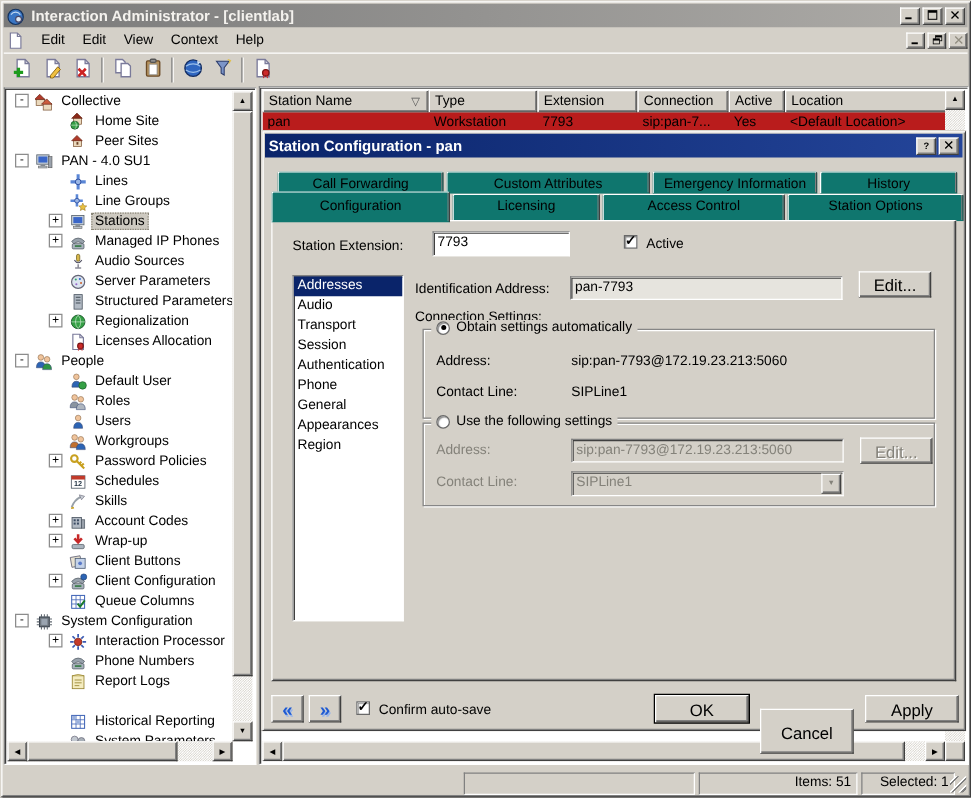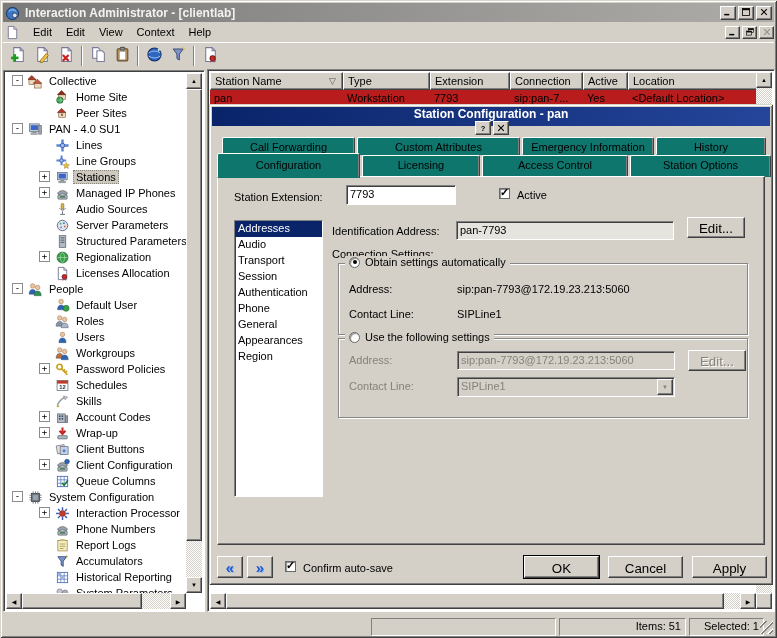--- a/index.html
+++ b/index.html
@@ -47,21 +47,21 @@
   .list-inner{position:absolute;left:2px;top:2px;right:2px;bottom:2px;background:#fff;overflow:hidden;}
   .list-header{position:absolute;left:0;top:0;height:18px;display:flex;}
   .hcell{height:18px;padding:2px 4px 0 4px;background:#d4d0c8;border:1px solid;border-color:#fff #404040 #404040 #fff;box-shadow:inset -1px -1px 0 #808080;white-space:nowrap;overflow:hidden;position:relative;}
   .hcell .sortglyph{position:absolute;right:6px;top:3px;font-size:9px;color:#555;}
   .list-row{position:absolute;left:0;top:18px;height:32px;display:flex;background:#b91c1c;}
   .rcell{height:16px;padding:2px 4px 0 4px;white-space:nowrap;overflow:hidden;}
   
   .dialog{position:absolute;left:209px;top:104px;width:564px;height:481px;background:#d4d0c8;
     box-shadow:inset 1px 1px 0 #d8d4cc,inset -1px -1px 0 #404040,inset 2px 2px 0 #fff,inset -2px -2px 0 #808080;z-index:10;}
   .dlg-title{position:absolute;left:3px;top:3px;right:3px;height:19px;background:linear-gradient(to right,#0a246a,#24459a);
-    display:flex;align-items:center;padding:0 3px;flex-direction:column;}
+    display:flex;align-items:center;padding:0 3px;}
   .dlg-title .ttext{color:#fff;font-weight:bold;font-size:12px;flex:1;}
   .tabrow{position:absolute;display:flex;gap:2px;}
   .tabrow.row1{left:13px;top:33px;height:18px;}
   .tabrow.row2{left:8px;top:51px;height:22px;}
   .tab{height:100%;background:#0f766e;border:1px solid;border-color:#fff #404040 transparent #fff;border-radius:2px 2px 0 0;
     box-shadow:inset -1px 0 0 #808080;text-align:center;padding-top:3px;overflow:hidden;white-space:nowrap;}
   .row1 .tab:nth-child(1){width:133px}.row1 .tab:nth-child(2){width:163px}.row1 .tab:nth-child(3){width:132px}.row1 .tab:nth-child(4){width:110px}
   .row2 .tab:nth-child(1){width:143px}.row2 .tab:nth-child(2){width:118px}.row2 .tab:nth-child(3){width:146px}.row2 .tab:nth-child(4){width:141px}
   .tab.sel{margin-top:-2px;height:25px;z-index:6;position:relative;padding-top:5px;}
   .tab-page{position:absolute;left:8px;top:72px;right:8px;height:369px;background:#d4d0c8;z-index:5;
@@ -479,27 +479,20 @@
           <span class="tlabel">Phone Numbers</span>
         </div>
         <div class="trow lvl1" style="top:464px">
           <span class="ticon"><svg width="15" height="15" viewBox="0 0 16 16">
               <rect x="3" y="2.8" width="10" height="11" fill="#f4ecc0" stroke="#94802c" stroke-width=".7"></rect>
               <path d="M3 2.8q5-2.2 10 0" fill="#decf86" stroke="#94802c" stroke-width=".6"></path>
               <path d="M5 6.4h6M5 8.8h6M5 11.2h4" stroke="#94802c" stroke-width=".7"></path>
             </svg></span>
           <span class="tlabel">Report Logs</span>
         </div>
-        <div class="trow lvl1" style="top:480px">
-          <span class="ticon"><svg width="15" height="15" viewBox="0 0 16 16">
-              <path d="M3 2.8h9.5L8.8 7.6v5.6l-2.3-1.4V7.6z" fill="#7c95c8" stroke="#2c3c6c" stroke-width=".8"></path>
-              <path d="M11.5 1.5l2 .8-1.2 2.2" stroke="#e0c050" fill="none"></path>
-            </svg></span>
-          <span class="tlabel">Accumulators</span>
-        </div>
         <div class="trow lvl1" style="top:496px">
           <span class="ticon"><svg width="15" height="15" viewBox="0 0 16 16">
               <rect x="2.5" y="2.5" width="11" height="11" fill="#fff" stroke="#4468b8" stroke-width=".9"></rect>
               <path d="M2.5 6.2h11M2.5 9.8h11M6.2 2.5v11M9.8 2.5v11" stroke="#4468b8" stroke-width=".7"></path>
               <rect x="2.9" y="2.9" width="3" height="3" fill="#9ab0dc"></rect>
               <rect x="6.5" y="6.5" width="3" height="3" fill="#9ab0dc"></rect>
             </svg></span>
           <span class="tlabel">Historical Reporting</span>
         </div>
         <div class="trow lvl1" style="top:512px">
@@ -615,42 +608,42 @@
         <span class="legend">
           <span class="radio on"></span>
           <span>Obtain settings automatically</span>
         </span>
         <span class="lbl" style="left:10px;top:19px;">Address:</span>
         <span class="lbl" style="left:118px;top:19px;">sip:pan-7793@172.19.23.213:5060</span>
         <span class="lbl" style="left:10px;top:44px;">Contact Line:</span>
         <span class="lbl" style="left:118px;top:44px;">SIPLine1</span>
       </div>
 
-      <div class="group" style="left:120px;top:161px;width:410px;height:80px;">
+      <div class="group" style="left:120px;top:161px;width:410px;height:67px;">
         <span class="legend">
           <span class="radio"></span>
           <span>Use the following settings</span>
         </span>
         <span class="lbl disabled" style="left:10px;top:15px;background:transparent;">Address:</span>
         <div class="field sunken disabled" style="left:118px;top:12px;width:218px;height:19px;"><span>sip:pan-7793@172.19.23.213:5060</span></div>
         <button class="pushbtn btn3d gray" style="left:349px;top:11px;width:58px;height:21px;">Edit...</button>
         <span class="lbl disabled" style="left:10px;top:41px;background:transparent;">Contact Line:</span>
         <div class="field sunken disabled" style="left:118px;top:38px;width:218px;height:20px;">
           <span>SIPLine1</span>
           <span class="combo-arrow btn3d">▼</span>
         </div>
       </div>
     </div>
 
     <button class="pushbtn btn3d" style="left:8px;top:452px;width:26px;height:22px;"><span class="chev">«</span></button>
     <button class="pushbtn btn3d" style="left:38px;top:452px;width:26px;height:22px;"><span class="chev">»</span></button>
     <span class="checkbox on" style="position:absolute;left:76px;top:457px;"></span>
     <span class="lbl" style="left:94px;top:458px;">Confirm auto-save</span>
     <button class="pushbtn btn3d default-ring" style="left:315px;top:452px;width:75px;height:22px;">OK</button>
-    <button class="pushbtn btn3d" style="left:399px;top:452px;width:75px;height:22px;">Cancel</button>
+    <button class="pushbtn btn3d" style="left:399px;top:463px;width:75px;height:36px;">Cancel</button>
     <button class="pushbtn btn3d" style="left:483px;top:452px;width:75px;height:22px;">Apply</button>
   </div>
 
   <div class="statusbar">
     <span class="spane" style="left:368px;width:185px;"></span>
     <span class="spane" style="left:556px;width:127px;">Items: 51</span>
     <span class="spane" style="left:686px;width:75px;">Selected: 1</span>
     <span class="grip"></span>
   </div>
 

